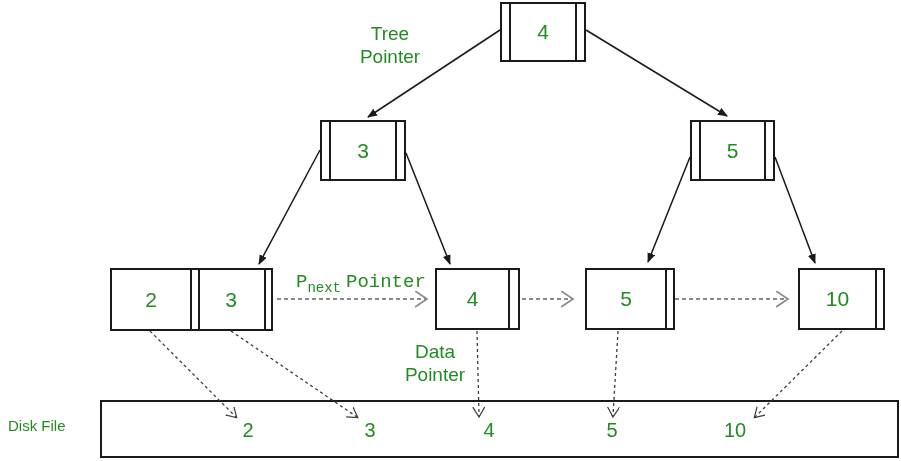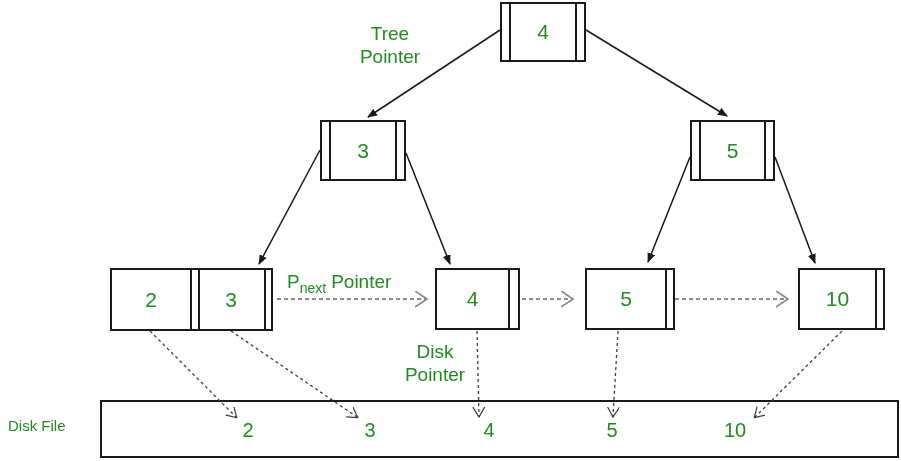--- a/index.html
+++ b/index.html
@@ -27,25 +27,25 @@
   .pnext-rest{margin-left:5px;}
 </style>
 </head>
 <body>
 
 <div id="stage">
 
   <div class="glabel centered" style="left:338px;top:15px;width:104px;margin-top:7px;">Tree
 Pointer</div>
 
-  <div class="glabel" style="left:287px;top:271px;">
+  <div class="glabel" style="left:296px;top:271px;font-family:Liberation Mono, monospace;">
     <span>P</span><sub class="pnext-sub">next</sub><span class="pnext-rest">Pointer</span>
   </div>
 
-  <div class="glabel centered" style="left:383px;top:340px;width:104px;">Disk
+  <div class="glabel centered" style="left:383px;top:340px;width:104px;">Data
 Pointer</div>
 
   <div class="glabel" style="left:8px;top:417px;font-size:15px;">Disk File</div>
 
   <div class="node" style="left:500px;top:2px;width:86px;height:60px;">
     <div class="vline" style="left:7px;"></div>
     <div class="vline" style="left:73px;"></div>
     <span class="nodeval" style="left:9px;width:64px;">4</span>
   </div>
 

